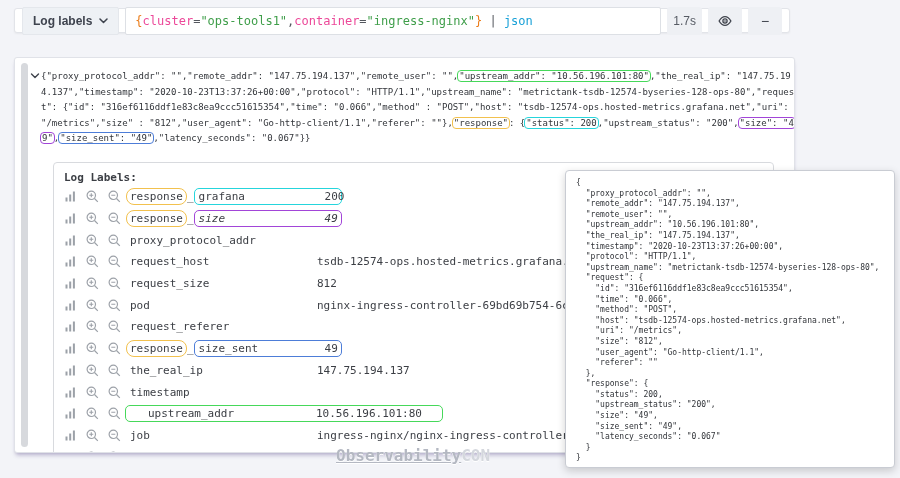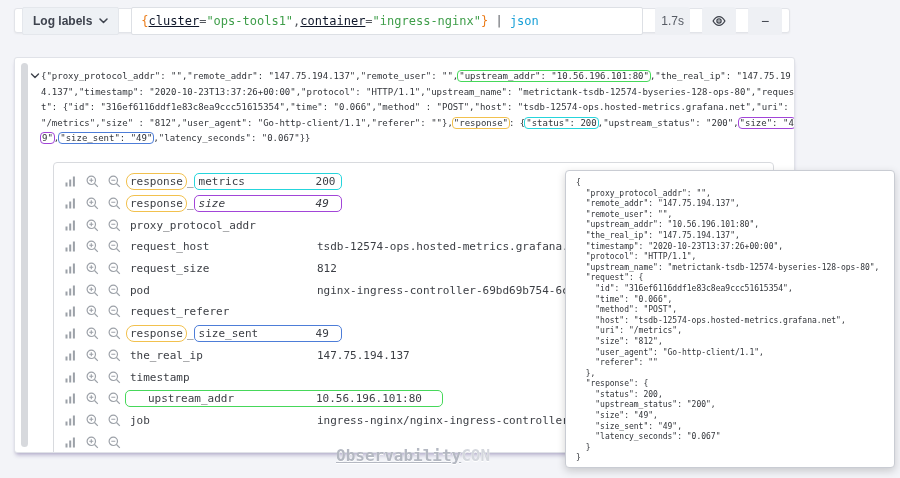--- a/index.html
+++ b/index.html
@@ -8,35 +8,35 @@
     background:#f3f4f8;
     font-family:"Liberation Sans", sans-serif;
   }
   .mono{font-family:"DejaVu Sans Mono", monospace;}
 
   
   .topbar{
     position:absolute;left:14px;top:8px;width:776px;height:25px;
     background:#ffffff;border:1px solid #e2e4e9;border-radius:3px;
     box-shadow:0 1px 2px rgba(0,0,0,.05);
-    display:flex;align-items:center;gap:12px;padding:0 7px;box-sizing:border-box;
+    display:flex;align-items:center;gap:6px;padding:0 7px;box-sizing:border-box;
   }
   .dd-btn{
     height:26px;background:#eef1f5;border:1px solid #e4e7ec;border-radius:2px;
     display:flex;align-items:center;gap:7px;padding:0 10px;cursor:pointer;
     font-size:12px;font-weight:bold;color:#3e434e;
   }
   .query-box{
     flex:1;height:28px;background:#fff;border:1px solid #dde0e5;border-radius:2px;
     display:flex;align-items:center;padding:0 9px;box-sizing:border-box;overflow:hidden;
   }
   .query-text{font-size:12px;white-space:pre;}
   .query-text span{white-space:pre;}
   .q-brace{color:#eb7b18;}
-  .q-label{color:#0f172a;text-decoration:underline;}
+  .q-label{color:#ec4899;}
   .q-op{color:#54575e;}
   .q-str{color:#3f9e4a;}
   .q-pipe{color:#54575e;}
   .q-func{color:#18a0d7;}
   .badge{
     height:28px;min-width:34px;background:#eef0f4;border-radius:3px;
     display:flex;align-items:center;justify-content:center;
     font-size:12px;color:#565b64;box-sizing:border-box;padding:0 6px;
   }
   .badge.btn{cursor:pointer;}
@@ -78,21 +78,21 @@
   .labels-title{font-size:11px;font-weight:bold;color:#3b3e44;height:15px;}
   .row{display:flex;align-items:center;height:21.7px;}
   .icons{width:66px;display:flex;align-items:center;gap:9px;flex:none;}
   .ic{width:13px;height:13px;display:inline-flex;align-items:center;justify-content:center;cursor:pointer;}
   .cell{position:relative;flex:1;height:100%;display:flex;align-items:center;font-size:11px;color:#3b3e44;}
   .cell .k{white-space:pre;}
   .cell .v{position:absolute;left:187px;white-space:pre;}
   .prefixbox{border:1.5px solid #f2c14e;border-radius:8px;padding:1px 3px;margin-left:-4px;white-space:pre;}
   .joiner{white-space:pre;}
   .keybox{position:relative;display:inline-block;border-radius:5px;padding:1px 4px;width:138px;border:1.5px solid transparent;}
-  .keybox .vv{position:absolute;left:121px;top:1px;white-space:pre;}
+  .keybox .vv{position:absolute;left:130px;top:1px;white-space:pre;}
   .keybox.hl-cyan{border-color:#25d5dc;}
   .keybox.hl-purple{border-color:#a245d8;font-style:italic;}
   .keybox.hl-blue{border-color:#4d7dd8;}
   .rowbox{position:relative;display:inline-block;border:1.5px solid #46d85a;border-radius:5px;
           padding:1px 22px;margin-left:-5px;width:272px;}
   .rowbox .vv{position:absolute;left:190px;top:1px;white-space:pre;}
 
   
   .json-panel{
     position:absolute;left:565px;top:170px;width:330px;height:298px;
@@ -159,20 +159,21 @@
 
   <div class="logline mono">
     <div class="ln"><span class="seg">{"proxy_protocol_addr": "","remote_addr": "147.75.194.137","remote_user": "",</span><span class="seg hlb hlb-green">"upstream_addr": "10.56.196.101:80"</span><span class="seg">,"the_real_ip": "147.75.19</span></div>
     <div class="ln"><span class="seg">4.137","timestamp": "2020-10-23T13:37:26+00:00","protocol": "HTTP/1.1","upstream_name": "metrictank-tsdb-12574-byseries-128-ops-80","reques</span></div>
     <div class="ln"><span class="seg">t": {"id": "316ef6116ddf1e83c8ea9ccc51615354","time": "0.066","method" : "POST","host": "tsdb-12574-ops.hosted-metrics.grafana.net","uri":</span></div>
     <div class="ln"><span class="seg">"/metrics","size" : "812","user_agent": "Go-http-client/1.1","referer": ""},</span><span class="seg hlb hlb-orange">"response"</span><span class="seg">: {</span><span class="seg hlb hlb-cyan">"status": 200</span><span class="seg">,"upstream_status": "200",</span><span class="seg hlb hlb-purple">"size": "4</span></div>
     <div class="ln"><span class="seg hlb hlb-purple">9"</span><span class="seg">,</span><span class="seg hlb hlb-blue">"size_sent": "49"</span><span class="seg">,"latency_seconds": "0.067"}}</span></div>
   </div>
 
   <div class="labels-panel mono">
+    <div class="labels-title">Log Labels:</div>
 
     <div class="row">
       <span class="icons">
           <span class="ic">
             <svg width="11" height="11" viewBox="0 0 11 11">
               <rect x="0.5" y="6.5" width="2" height="4" fill="#9ca1a8"></rect>
               <rect x="4.2" y="3.5" width="2" height="7" fill="#9ca1a8"></rect>
               <rect x="7.9" y="0.5" width="2" height="10" fill="#9ca1a8"></rect>
             </svg>
           </span>
@@ -188,21 +189,21 @@
             <svg width="13" height="13" viewBox="0 0 13 13">
               <circle cx="5.3" cy="5.3" r="4.2" fill="none" stroke="#9ca1a8" stroke-width="1.2"></circle>
               <line x1="8.5" y1="8.5" x2="11.8" y2="11.8" stroke="#9ca1a8" stroke-width="1.2"></line>
               <line x1="3.3" y1="5.3" x2="7.3" y2="5.3" stroke="#9ca1a8" stroke-width="1.1"></line>
             </svg>
           </span>
         </span>
       <span class="cell">
           <span class="prefixbox">response</span>
           <span class="joiner">_</span>
-          <span class="keybox hl-cyan"><span class="k">metrics</span><span class="vv">200</span></span>
+          <span class="keybox hl-cyan"><span class="k">grafana</span><span class="vv">200</span></span>
         </span>
     </div>
 
     <div class="row">
       <span class="icons">
           <span class="ic">
             <svg width="11" height="11" viewBox="0 0 11 11">
               <rect x="0.5" y="6.5" width="2" height="4" fill="#9ca1a8"></rect>
               <rect x="4.2" y="3.5" width="2" height="7" fill="#9ca1a8"></rect>
               <rect x="7.9" y="0.5" width="2" height="10" fill="#9ca1a8"></rect>

